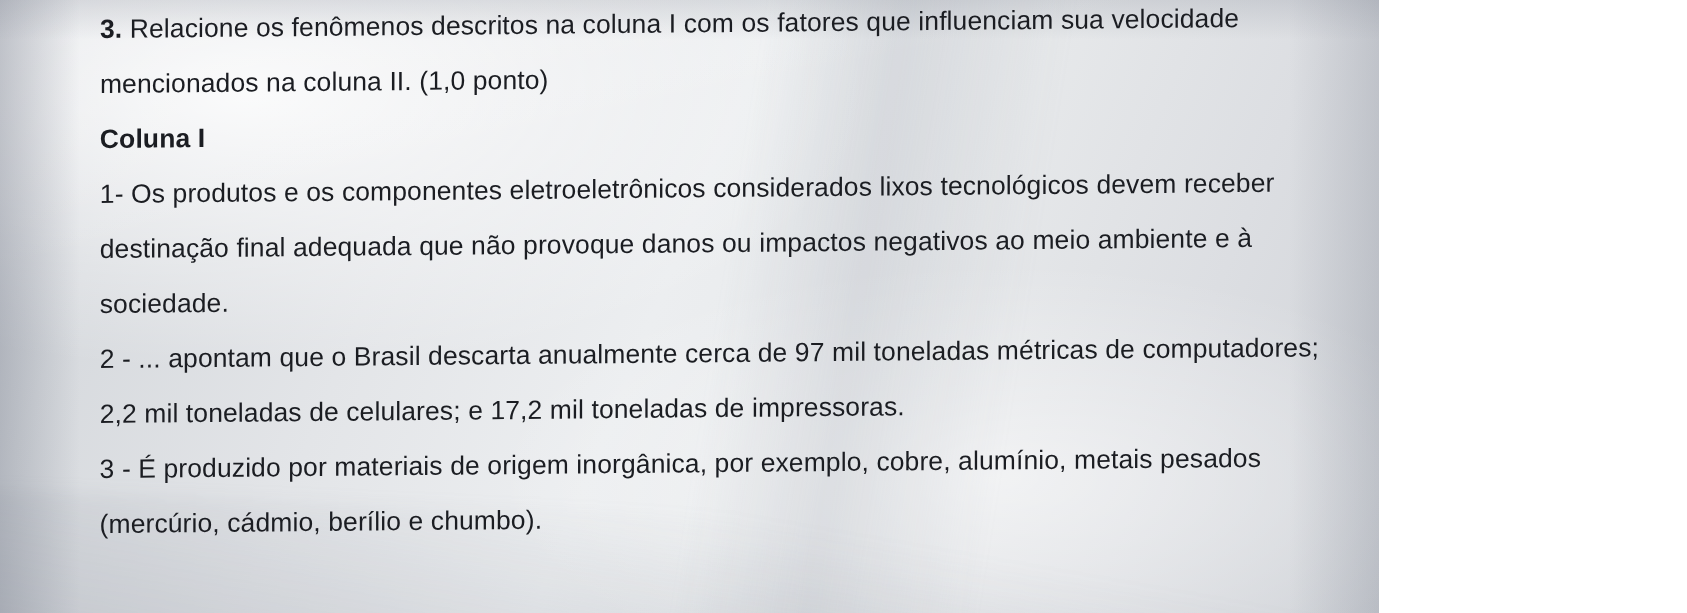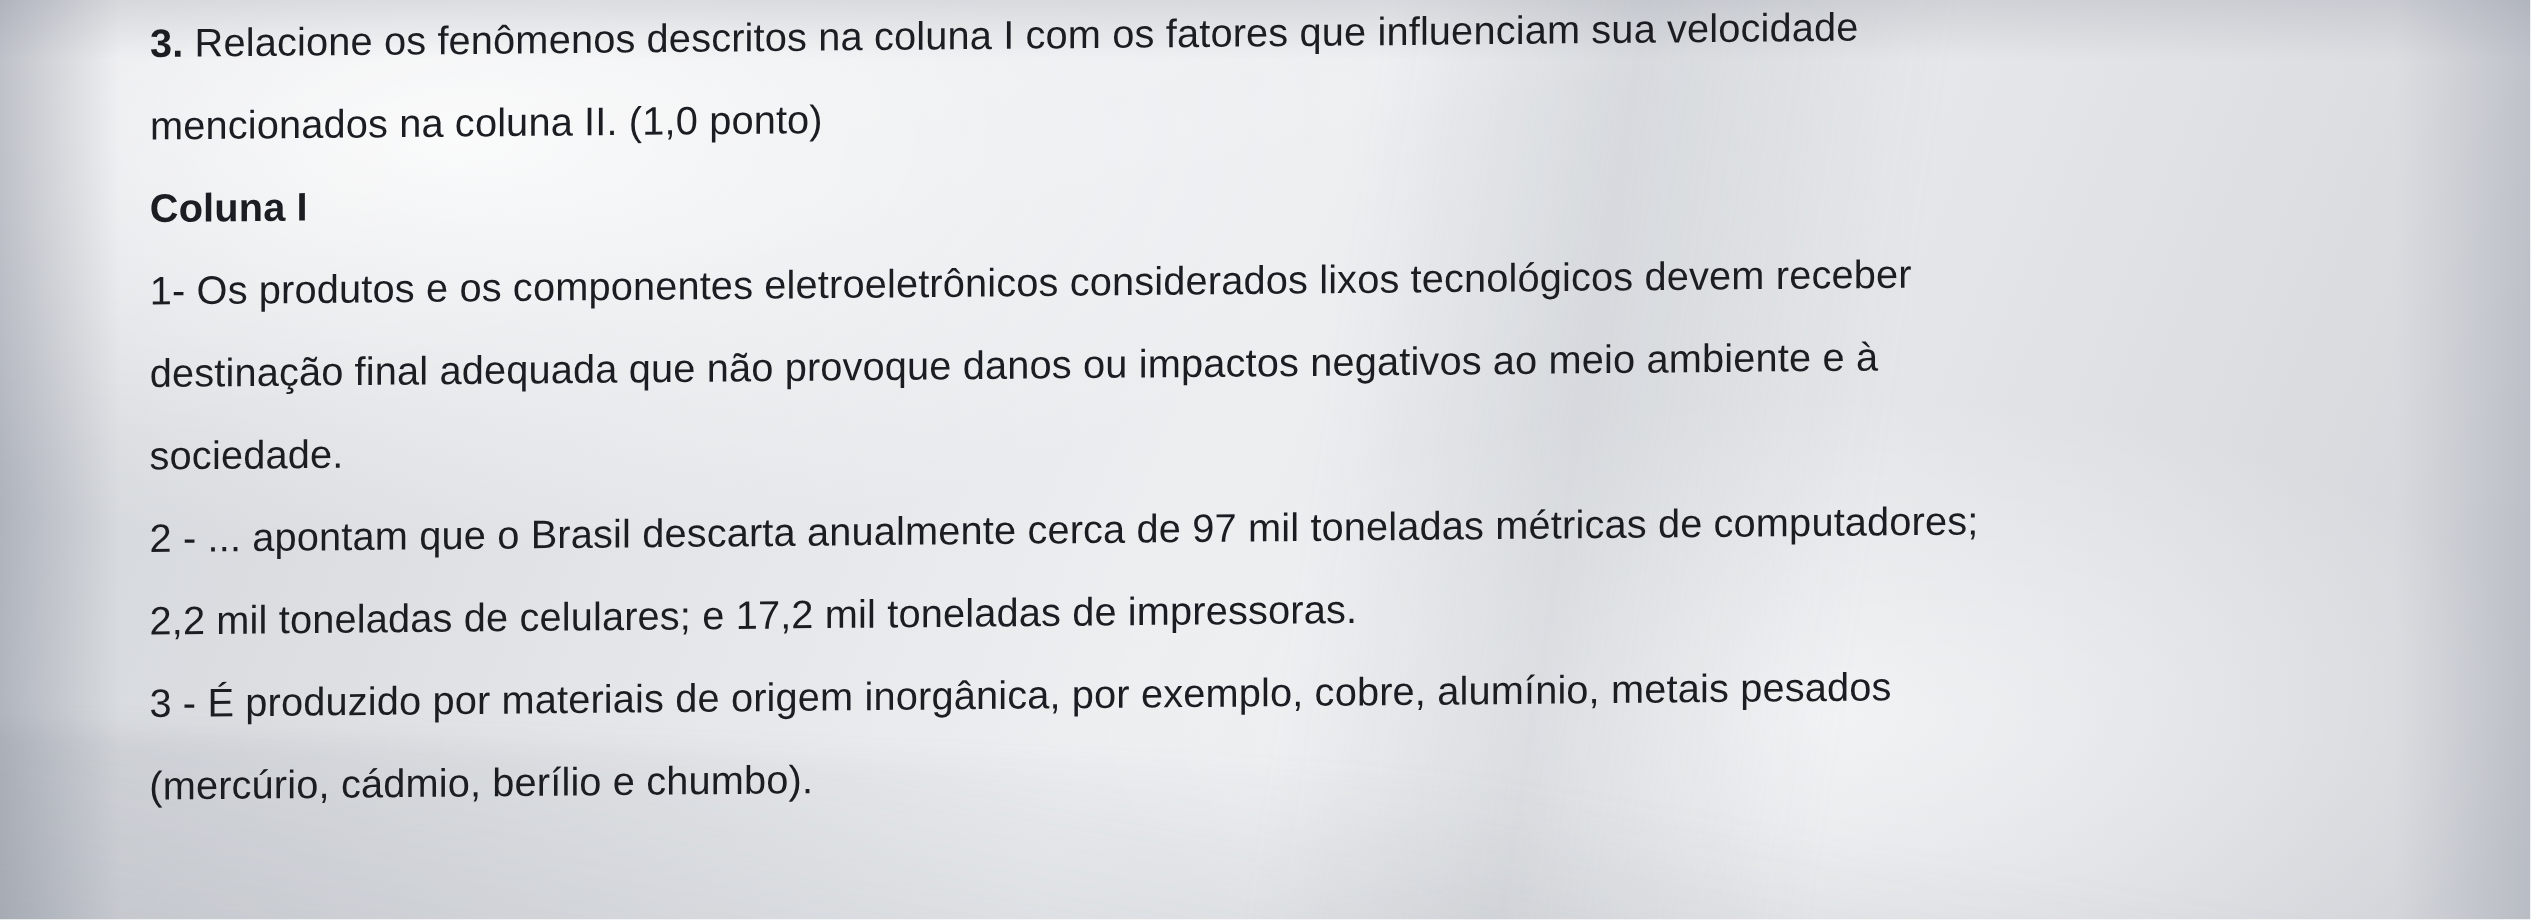--- a/index.html
+++ b/index.html
@@ -10,21 +10,21 @@
   body {
     width: 1687px;
     height: 613px;
     overflow: hidden;
     font-family: "Liberation Sans", sans-serif;
   }
 
   
   .photo {
     position: relative;
-    width: 1687px;
+    width: 1379px;
     height: 613px;
     background:
       radial-gradient(ellipse 900px 400px at 18% 15%, rgba(255,255,255,0.85) 0%, rgba(255,255,255,0.0) 70%),
       radial-gradient(ellipse 700px 300px at 72% 78%, rgba(255,255,255,0.55) 0%, rgba(255,255,255,0.0) 72%),
       linear-gradient(112deg, #c9ccd3 0%, #d7dade 12%, #e3e5e8 30%, #eceef0 48%, #e6e8ea 66%, #dcdee2 82%, #cfd2d7 100%);
     overflow: hidden;
   }
 
   
   .crease-a {

